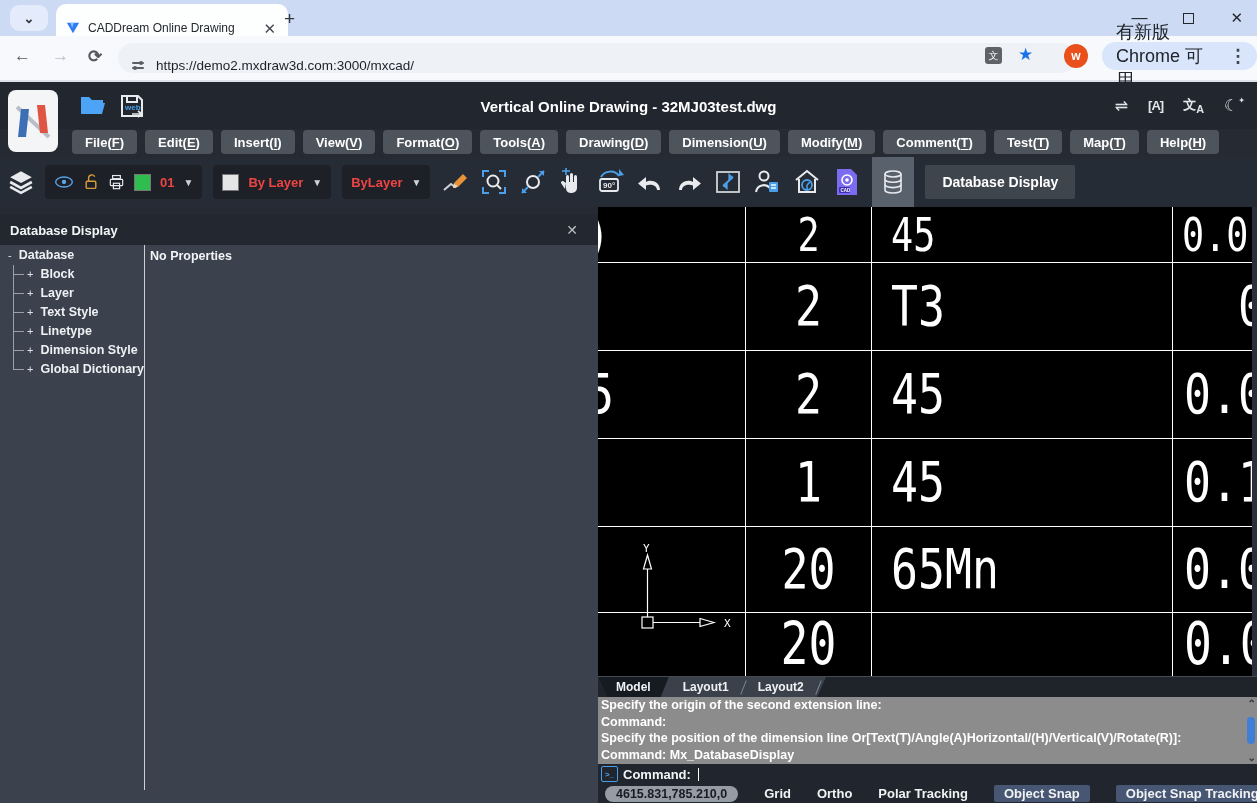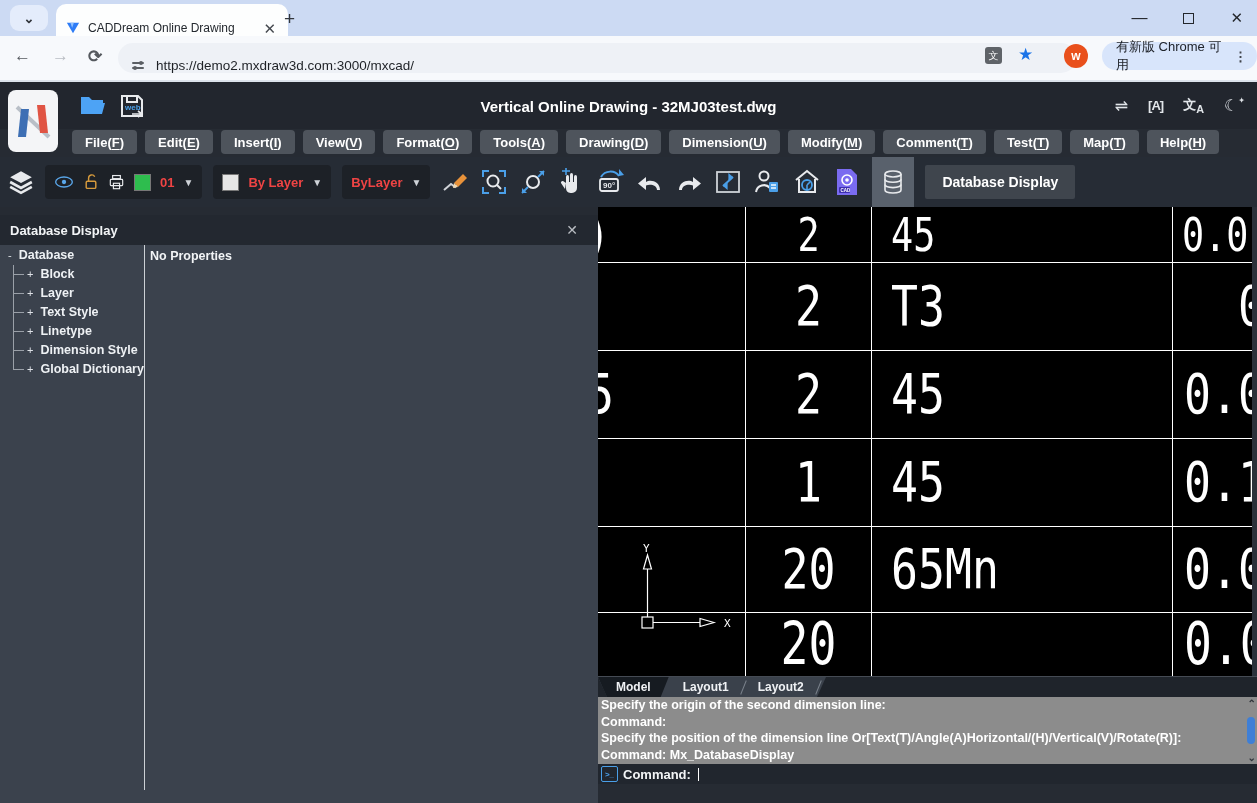--- a/index.html
+++ b/index.html
@@ -28,21 +28,21 @@
   .tune-icon i:nth-child(1){top:3px;}
   .tune-icon i:nth-child(2){top:8px;}
   .tune-icon i:nth-child(1)::after{content:"";position:absolute;left:7px;top:-1.5px;width:4px;height:4px;border-radius:50%;background:#5b5f64;}
   .tune-icon i:nth-child(2)::after{content:"";position:absolute;left:1px;top:-1.5px;width:4px;height:4px;border-radius:50%;background:#5b5f64;}
   .trans-icon{position:absolute;left:985px;top:11px;width:17px;height:17px;background:#5f6368;border-radius:3px;
               color:#fff;font-size:10px;display:flex;align-items:center;justify-content:center;}
   .star-icon{position:absolute;left:1018px;top:8px;color:#1a73e8;font-size:17px;}
   .avatar{position:absolute;left:1064px;top:8px;width:24px;height:24px;border-radius:50%;background:#e9501c;color:#fff;
           font-size:12px;font-weight:700;display:flex;align-items:center;justify-content:center;}
   #updatepill{position:absolute;left:1102px;top:6px;height:28px;border-radius:14px;background:#d8e5fb;color:#20242b;
-              font-size:13px;display:flex;align-items:center;padding:0 10px 0 14px;gap:8px;}
+              font-size:18px;display:flex;align-items:center;padding:0 10px 0 14px;gap:8px;}
   .dots{color:#41454b;font-weight:700;letter-spacing:0;}
 
   
   #appheader{position:absolute;left:0;top:82px;width:1257px;height:47px;background:#22262e;}
   #logo{position:absolute;left:8px;top:90px;width:50px;height:62px;background:#f4f5f7;border-radius:8px;z-index:5;
         display:flex;align-items:center;justify-content:center;}
   .hico{position:absolute;top:92px;}
   #apptitle{position:absolute;left:0;top:98px;width:1257px;text-align:center;color:#fff;font-size:15px;font-weight:700;}
   #headicons{position:absolute;right:12px;top:96px;display:flex;gap:20px;color:#e2e6ea;font-size:16px;align-items:center;}
   .aiscan{font-size:13px;font-weight:700;letter-spacing:-1px;}
@@ -441,32 +441,40 @@
         <div class="ltab active">Model</div>
         <div class="ltab">Layout1</div>
         <span class="lsep"></span>
         <div class="ltab">Layout2</div>
         <span class="lsep"></span>
       </div>
   </div>
 
   <div id="history">
     <div id="histlines">
-        <div class="histline">Specify the origin of the second dimension line:</div>
+        <div class="histline">Specify the origin of the second extension line:</div>
         <div class="histline">Command:</div>
         <div class="histline">Specify the position of the dimension line Or[Text(T)/Angle(A)Horizontal/(H)/Vertical(V)/Rotate(R)]:</div>
         <div class="histline">Command: Mx_DatabaseDisplay</div>
       </div>
     <div id="hscroll">
       <span class="hchev" style="top:1px;">⌃</span>
       <div id="hthumb"></div>
       <span class="hchev" style="bottom:1px;">⌄</span>
     </div>
   </div>
 
   <div id="cmdrow">
     <span class="prompt-icon">&gt;_</span>
     <span id="cmdtext">Command:</span>
     <span id="cmdcaret"></span>
   </div>
 
+  <div id="statusbar">
+    <span id="coordpill">4615.831,785.210,0</span>
+  <span class="toggle">Grid</span>
+      <span class="toggle">Ortho</span>
+      <span class="toggle">Polar Tracking</span>
+      <span class="toggle on">Object Snap</span>
+      <span class="toggle on">Object Snap Tracking</span>
+    </div>
 
 </div>
 
 </body></html>

